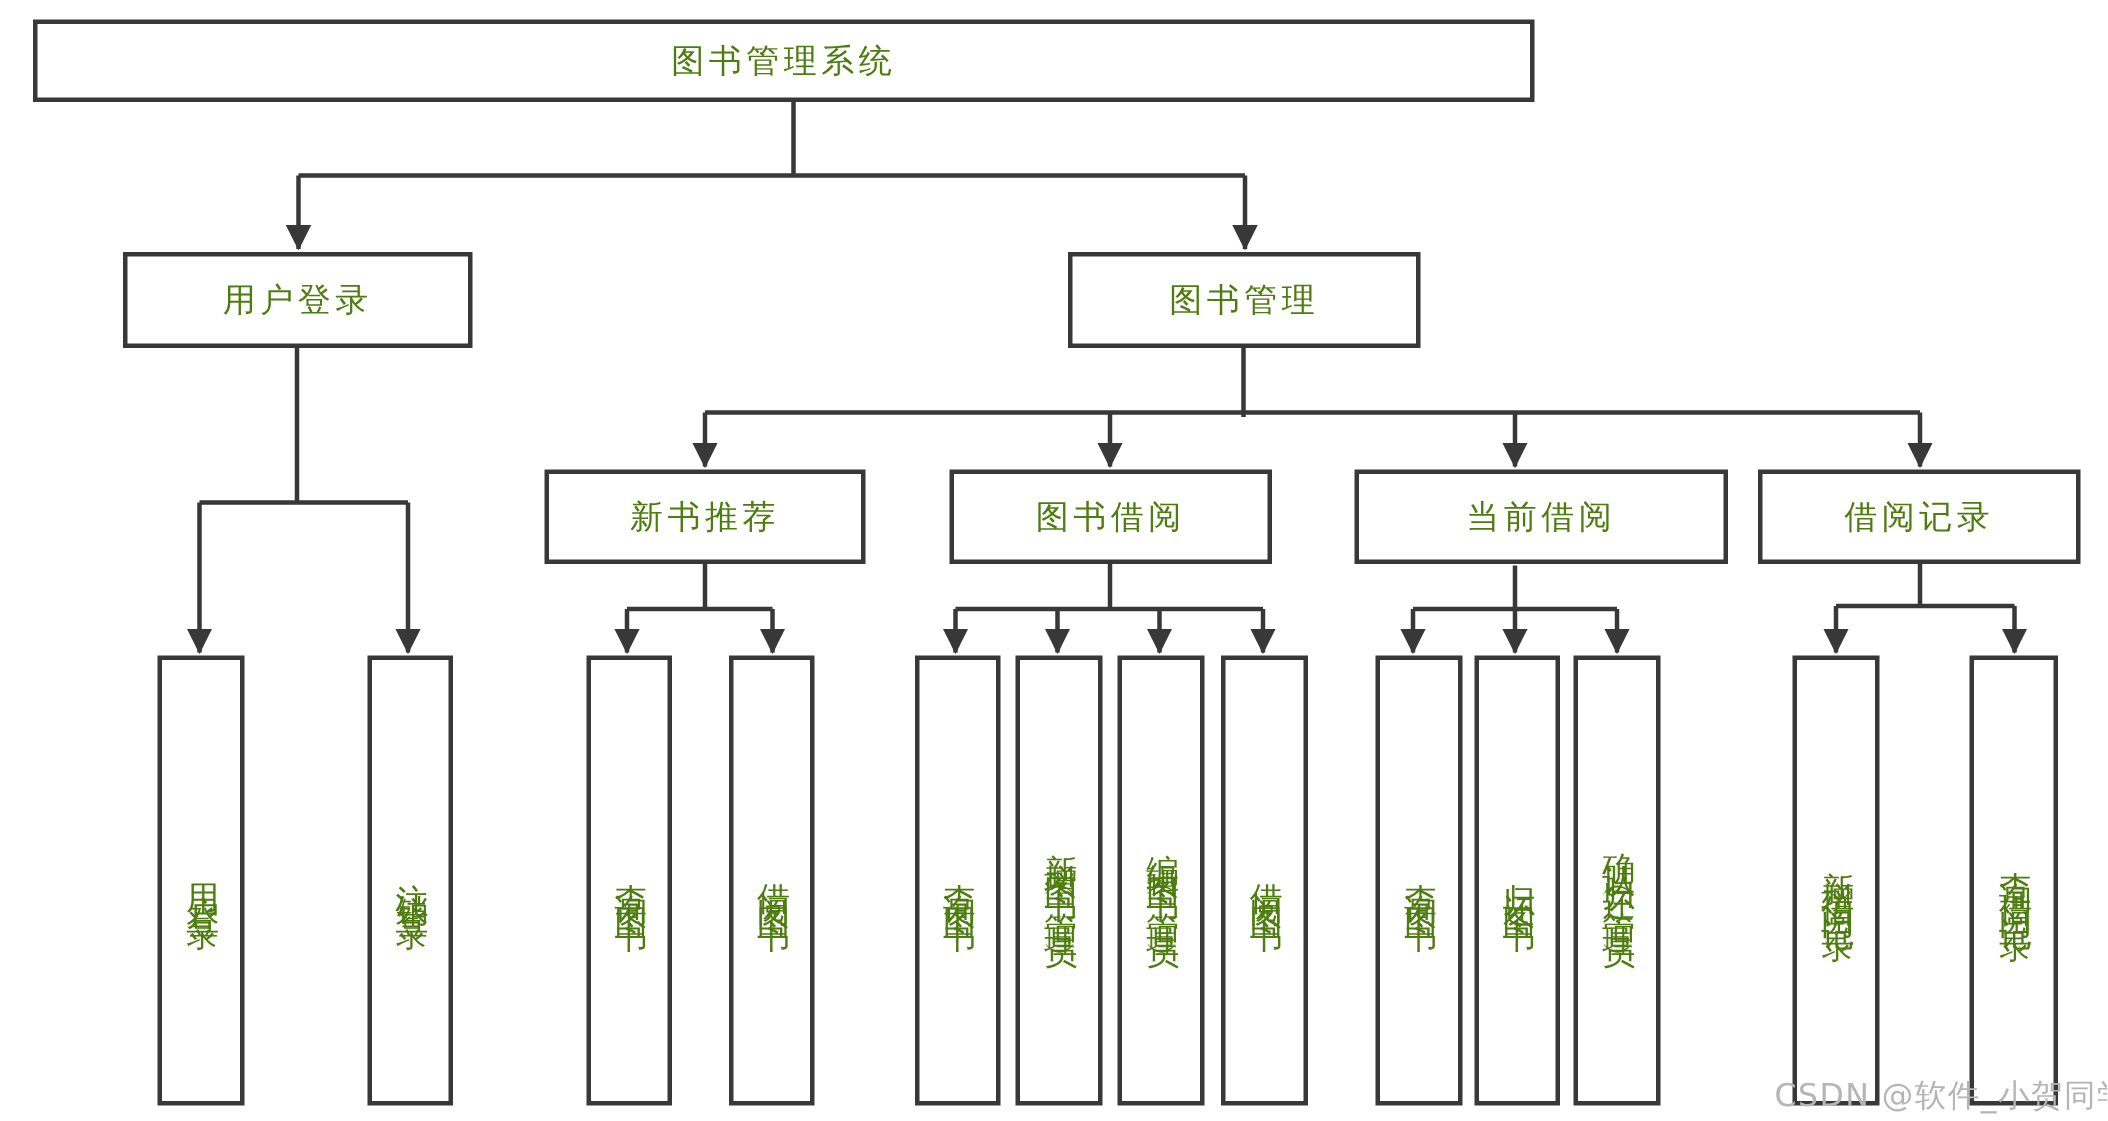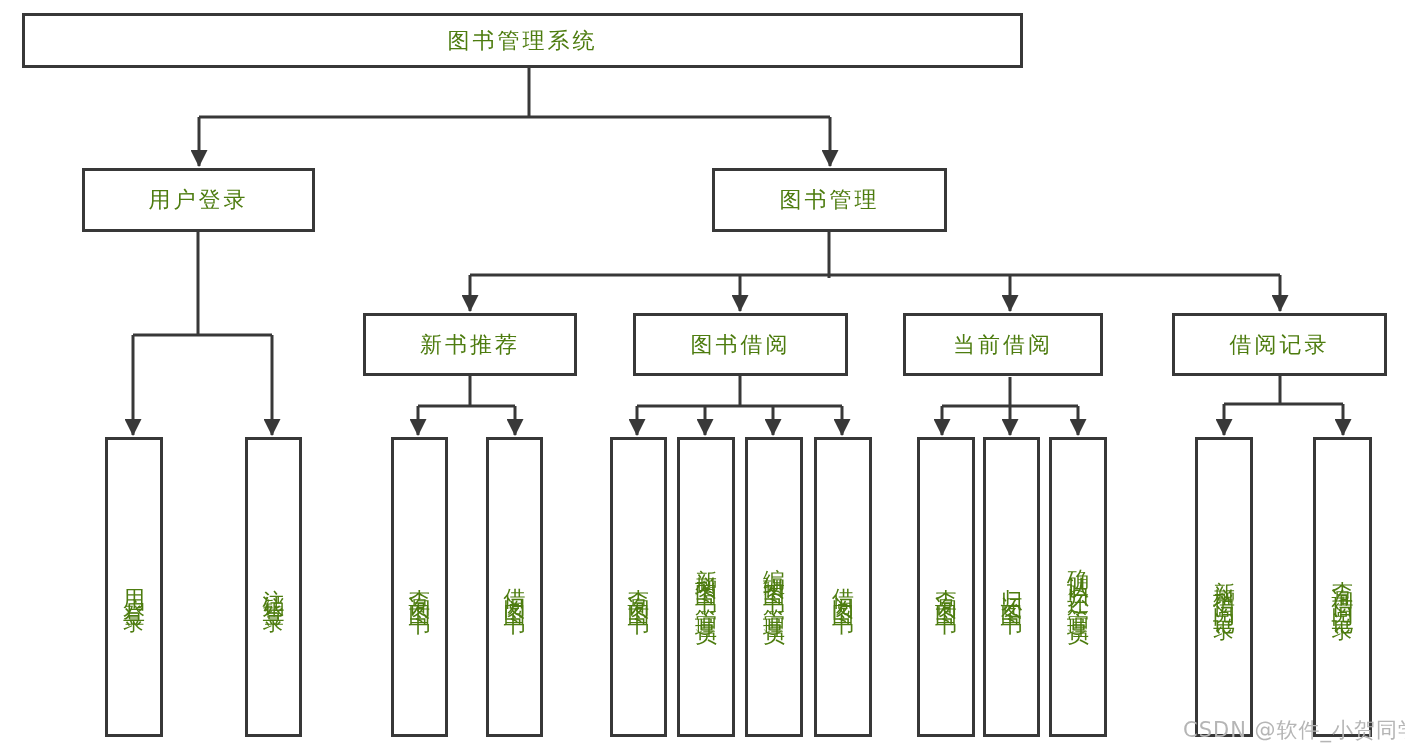--- a/index.html
+++ b/index.html
@@ -113,21 +113,21 @@
   <div class="node h-node" style="left:712px; top:168px; width:235px; height:64px;justify-content:center;">
     <span>图书管理</span>
   </div>
 
   <div class="node h-node" style="left:363px; top:313px; width:214px; height:63px;justify-content:center;">
     <span>新书推荐</span>
   </div>
   <div class="node h-node" style="left:633px; top:313px; width:215px; height:63px;">
     <span>图书借阅</span>
   </div>
-  <div class="node h-node" style="left:903px; top:313px; width:200px; height:63px;">
+  <div class="node h-node" style="left:903px; top:313px; width:249px; height:63px;">
     <span>当前借阅</span>
   </div>
   <div class="node h-node" style="left:1172px; top:313px; width:215px; height:63px;">
     <span>借阅记录</span>
   </div>
 
   <div class="node v-node" style="left:105px; top:437px; width:58px; height:300px;">
     <span class="vtext">用户登录</span>
   </div>
   <div class="node v-node" style="left:245px; top:437px; width:57px; height:300px;">

